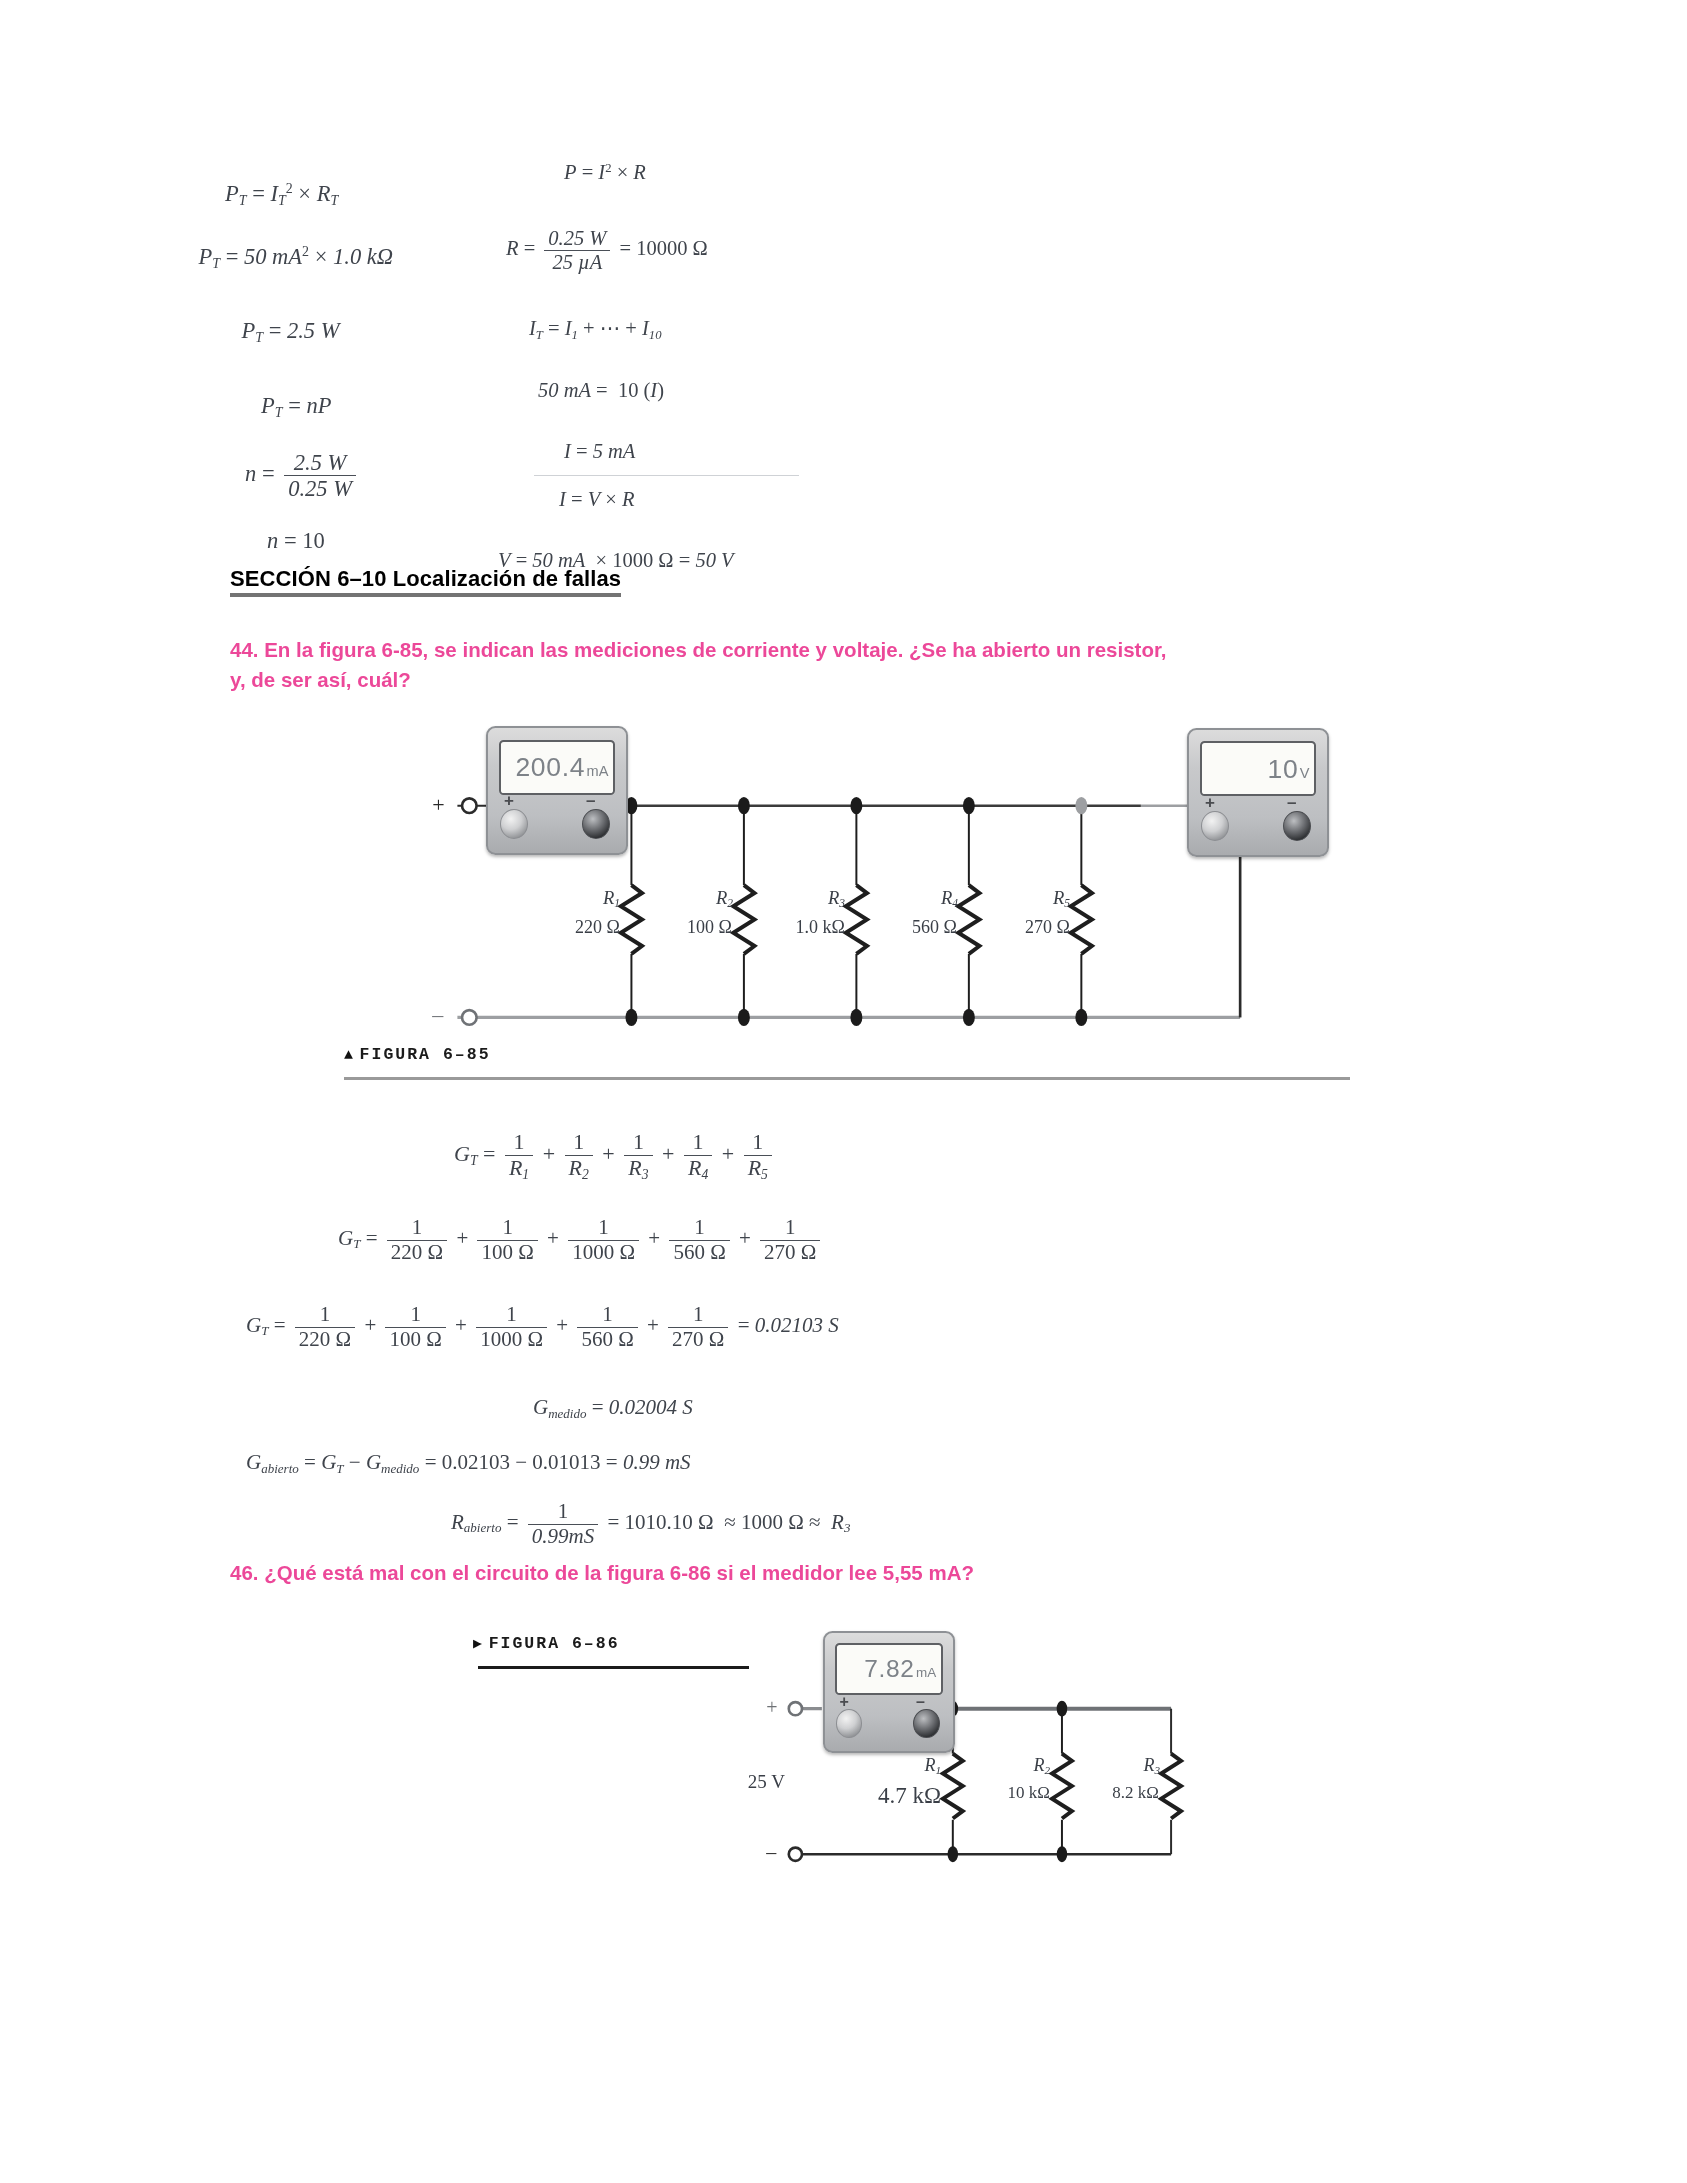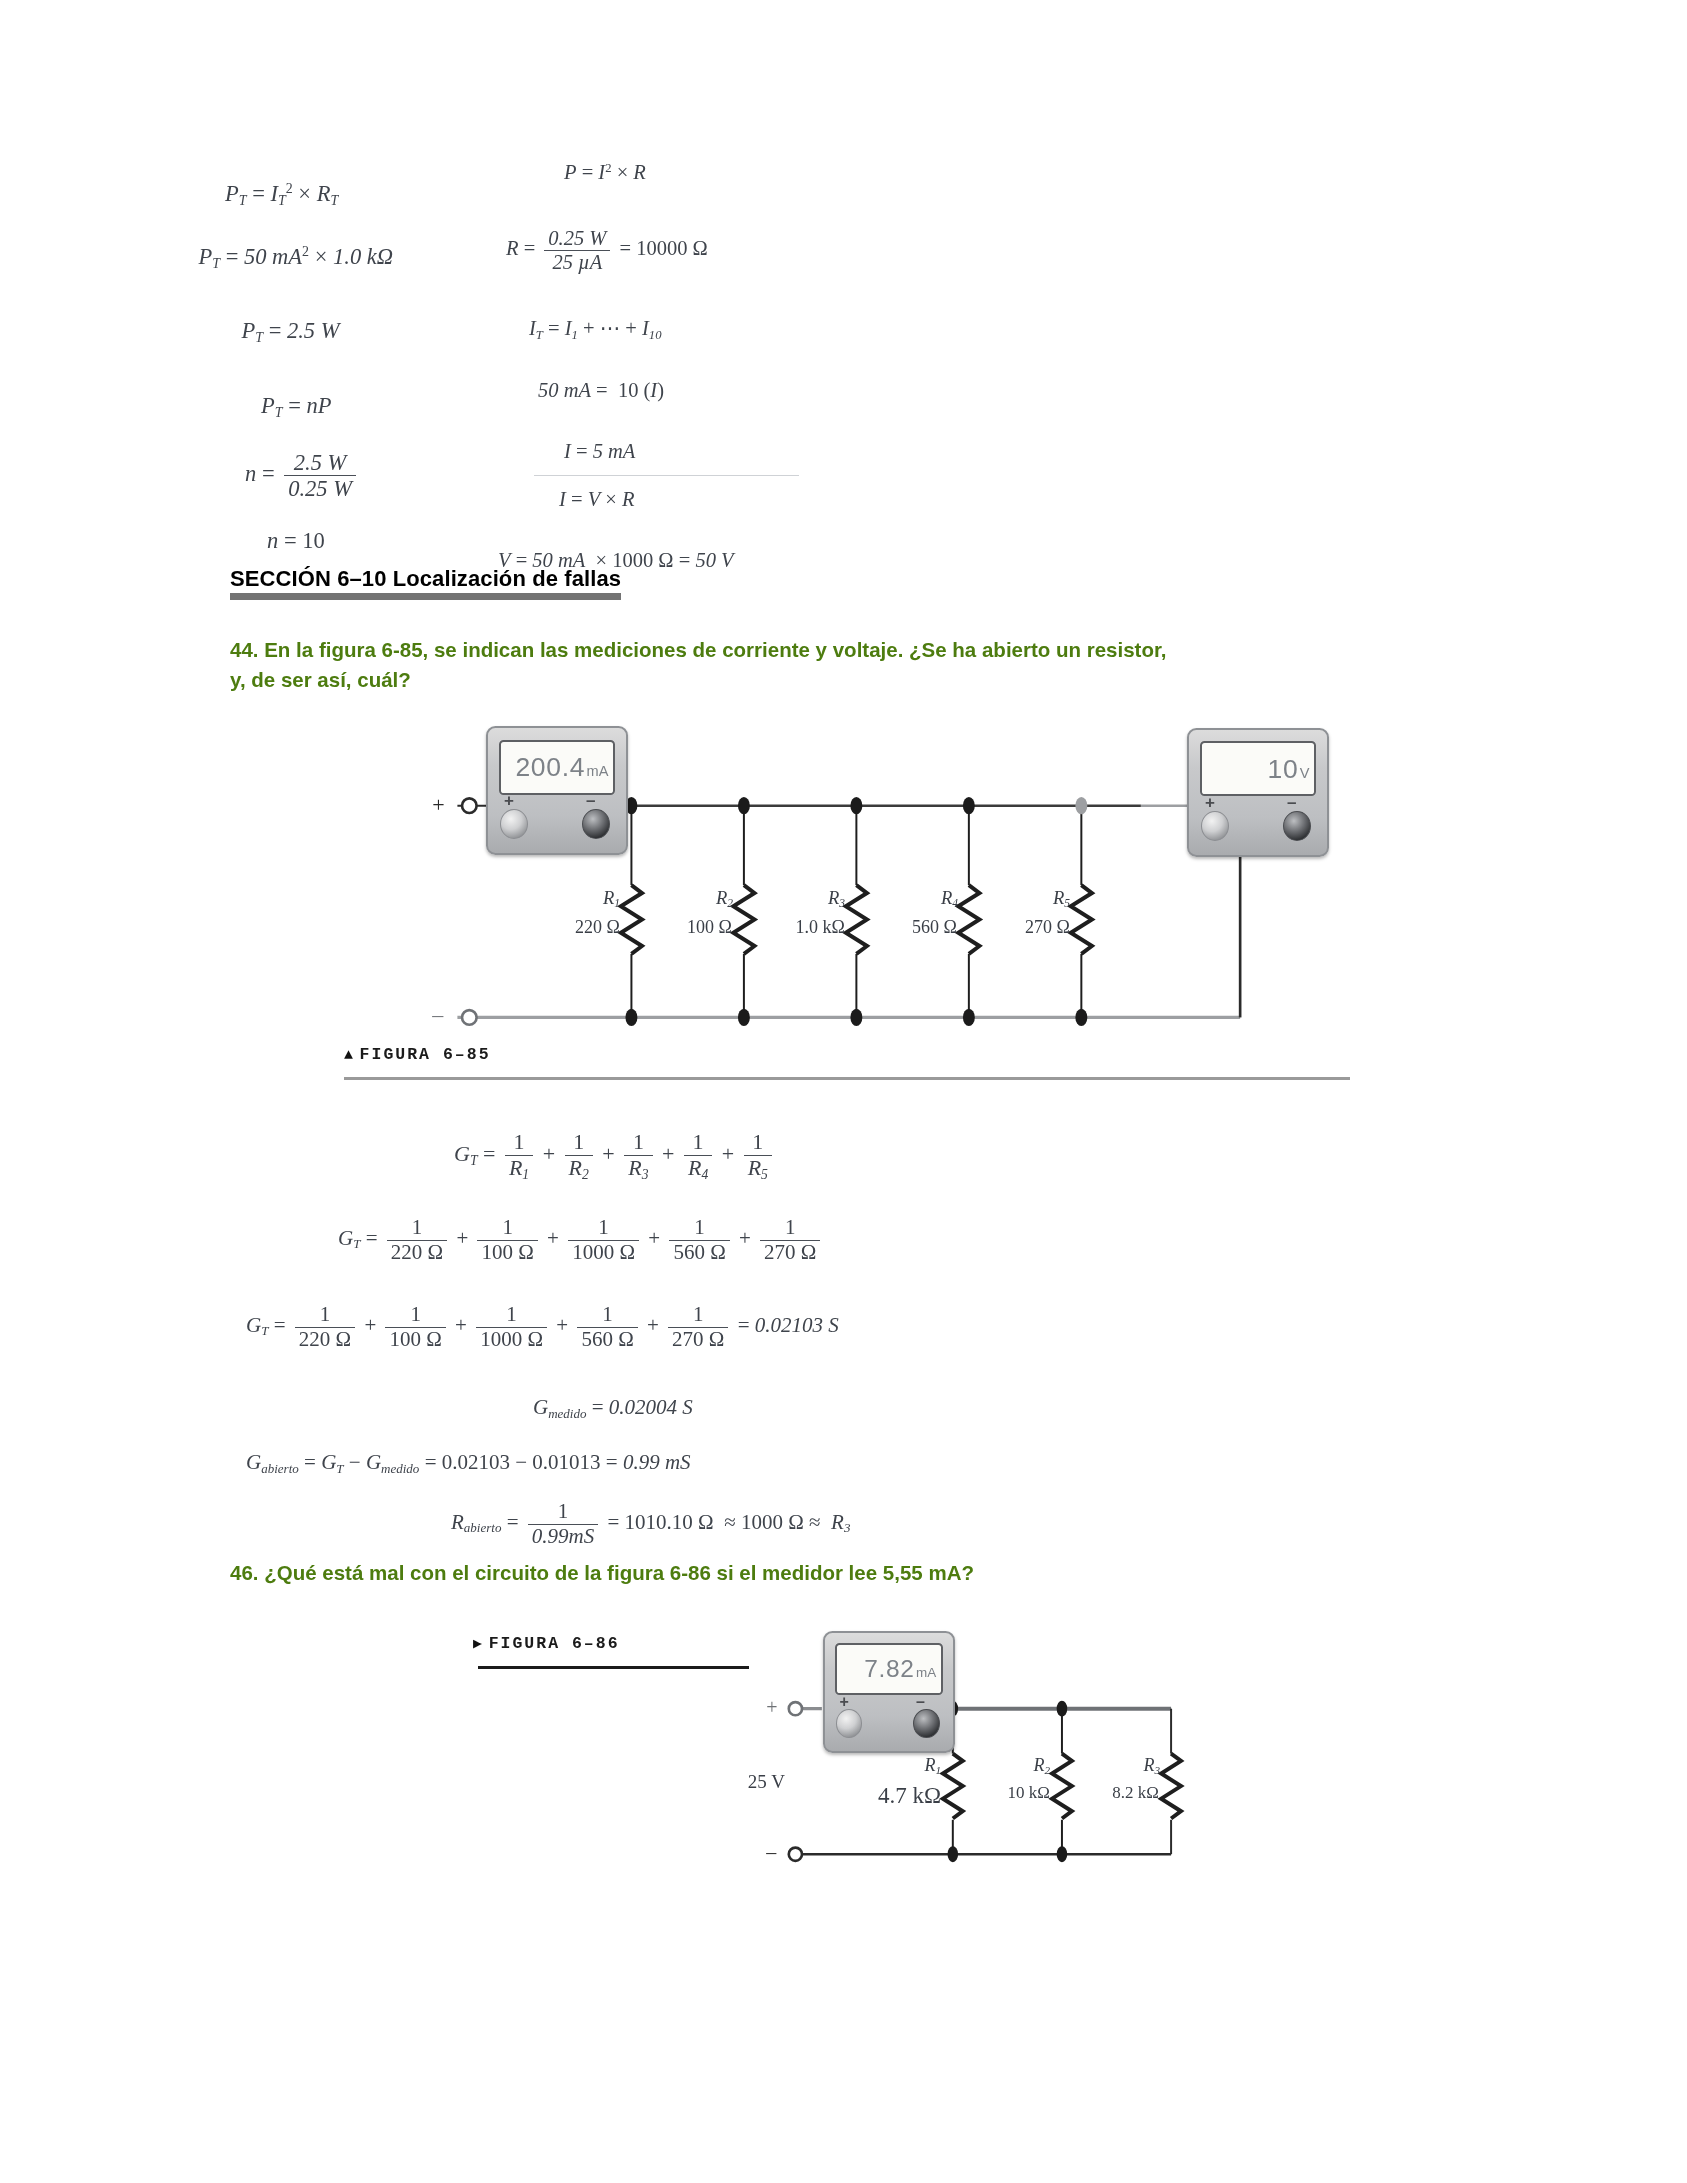--- a/index.html
+++ b/index.html
@@ -58,33 +58,33 @@
   .section-head {
     position: absolute;
     left: 230px;
     font-family: "Liberation Sans", sans-serif;
     font-weight: bold;
     font-size: 22px;
     color: #000;
     letter-spacing: 0.1px;
   }
   .section-head .uline {
-    border-bottom: 7px solid #737373;
+    border-bottom: 4px solid #737373;
     padding-bottom: 1.3px;
     display: inline-block;
   }
   .qtext {
     position: absolute;
     left: 230px;
     width: 1237px;
     font-family: "Liberation Sans", sans-serif;
     font-weight: bold;
     font-size: 20.5px;
     line-height: 30px;
-    color: #4d7c0f;
+    color: #ec4899;
   }
 
   
   .figcap {
     position: absolute;
     font-family: Liberation Mono, monospace;
     font-size: 16.5px;
     font-weight: bold;
     letter-spacing: 2px;
     color: #1b1b1b;

